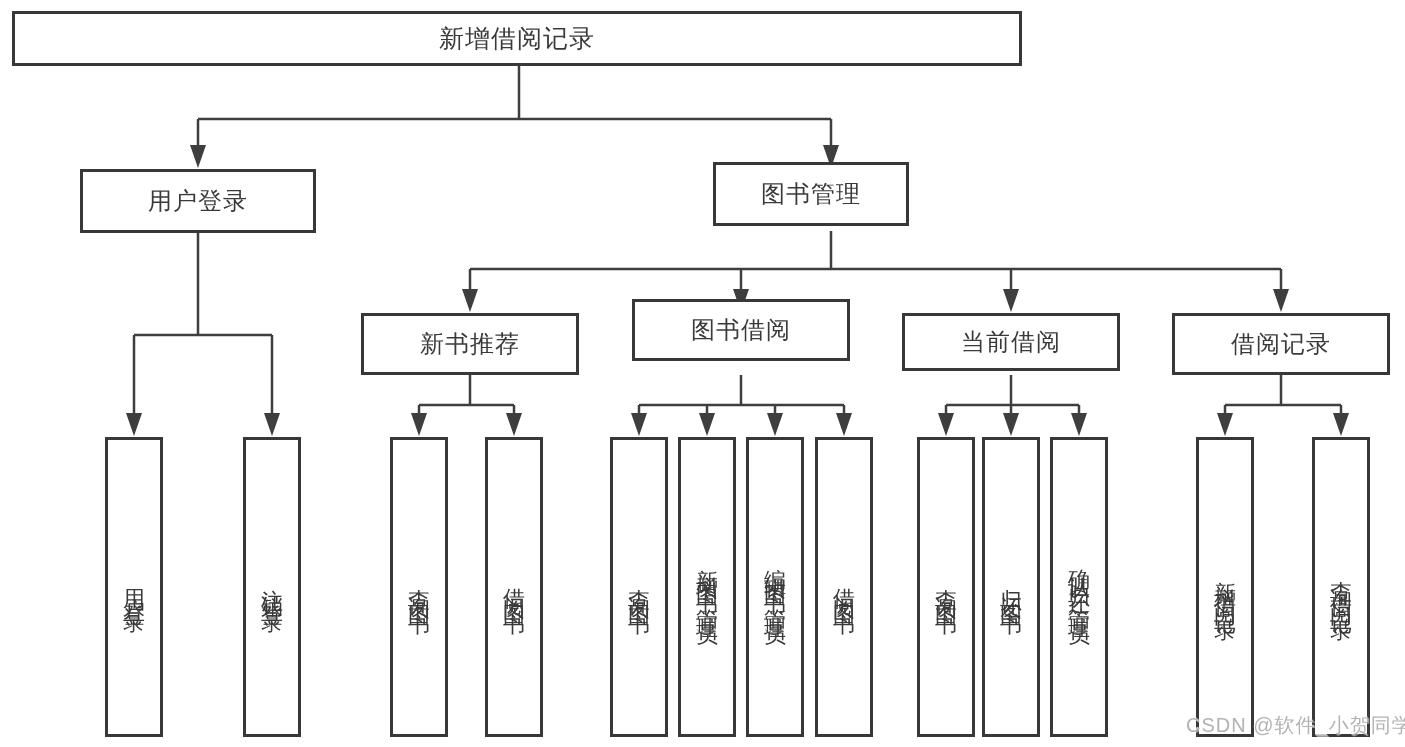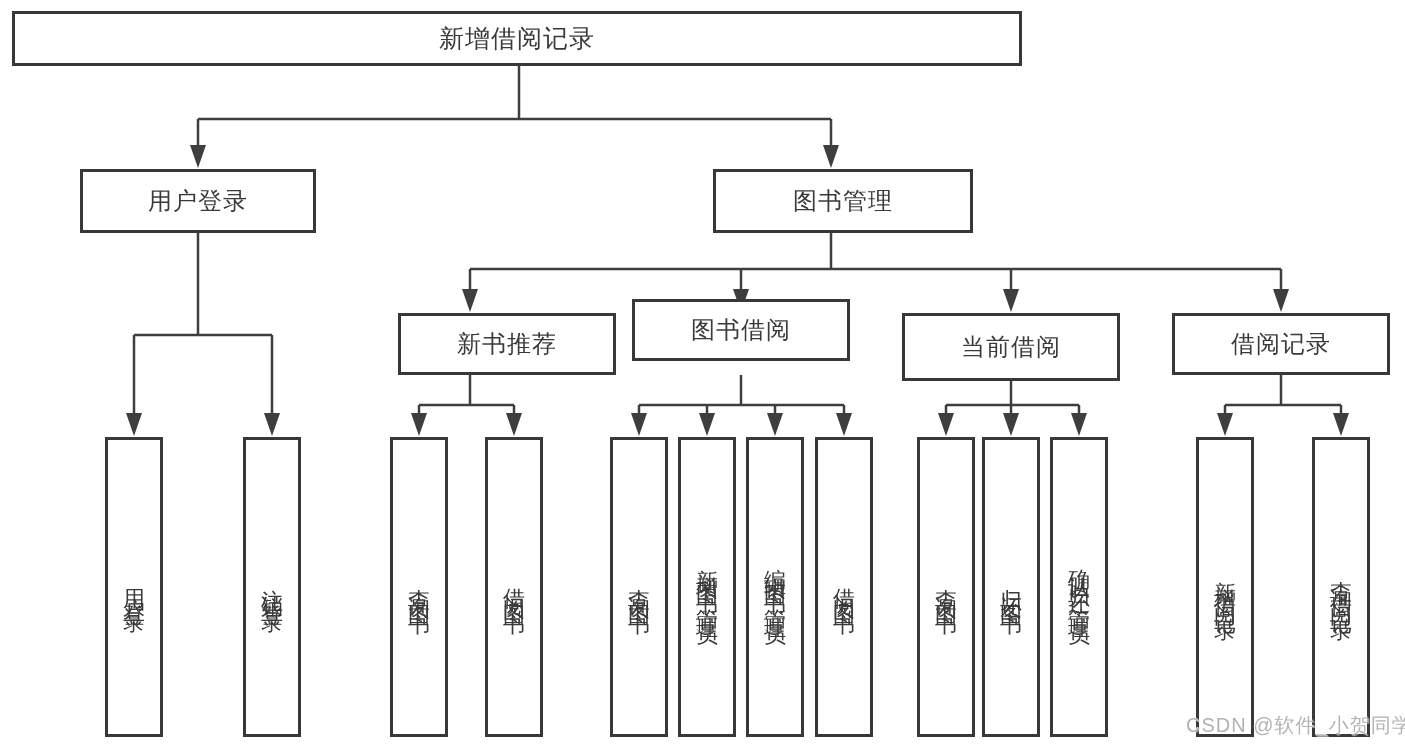--- a/index.html
+++ b/index.html
@@ -138,25 +138,25 @@
       <path d="M1003,413 L1019,413 L1011,436 Z"></path>
       <path d="M1071,413 L1087,413 L1079,436 Z"></path>
       <path d="M1217,413 L1233,413 L1225,436 Z"></path>
       <path d="M1333,413 L1349,413 L1341,436 Z"></path>
     </g>
   </svg>
 
   <div class="hbox root-box" style="left:12px; top:11px; width:1010px; height:55px;">新增借阅记录</div>
 
   <div class="hbox" style="left:80px; top:169px; width:236px; height:64px;">用户登录</div>
-  <div class="hbox" style="left:713px; top:169px; width:260px; height:64px;">图书管理</div>
-
-  <div class="hbox" style="left:361px; top:313px; width:218px; height:62px;margin-left:37px;">新书推荐</div>
+  <div class="hbox" style="left:713px; top:162px; width:196px; height:64px;">图书管理</div>
+
+  <div class="hbox" style="left:361px; top:313px; width:218px; height:62px;">新书推荐</div>
   <div class="hbox" style="left:632px; top:299px; width:218px; height:62px;">图书借阅</div>
-  <div class="hbox" style="left:902px; top:313px; width:218px; height:68px;">当前借阅</div>
+  <div class="hbox" style="left:902px; top:313px; width:218px; height:58px;">当前借阅</div>
   <div class="hbox" style="left:1172px; top:313px; width:218px; height:62px;">借阅记录</div>
 
   <div class="vbox" style="left:105px;">
     <span class="vtext">用户登录</span>
   </div>
   <div class="vbox" style="left:243px;">
     <span class="vtext">注销登录</span>
   </div>
 
   <div class="vbox" style="left:390px;">

